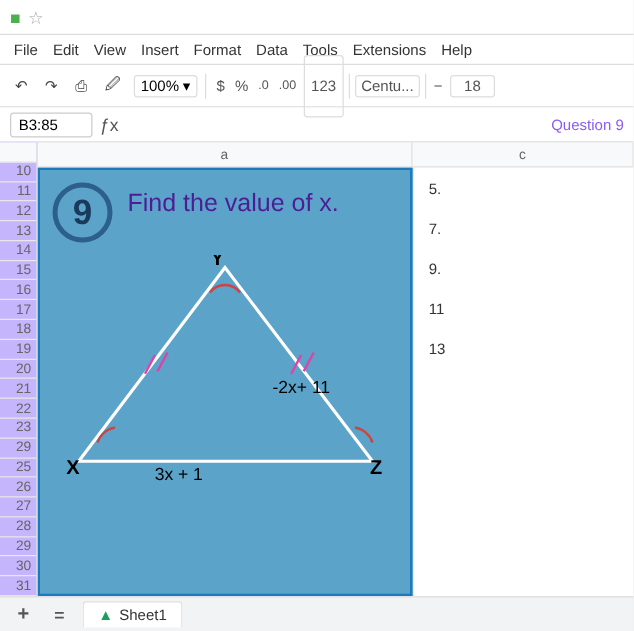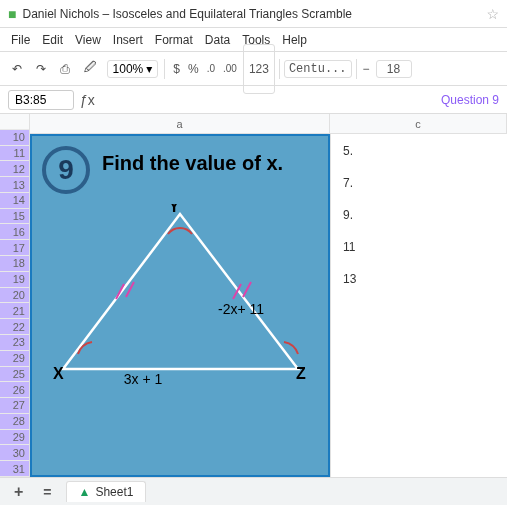--- a/index.html
+++ b/index.html
@@ -241,22 +241,22 @@
       display: flex;
       align-items: center;
       justify-content: center;
       font-size: 28px;
       font-weight: bold;
       color: #1a3a5c;
       flex-shrink: 0;
     }
     .question-text {
       font-size: 20px;
-      font-weight: bold;
-      color: #000000;
+      font-weight: normal;
+      color: #4c1d95;
       padding-top: 6px;
       font-family: Arial, sans-serif;
     }
 
     
     .triangle-container {
       padding: 5px 15px 10px 15px;
       display: flex;
       justify-content: center;
     }
@@ -311,53 +311,53 @@
     }
     .c-num {
       font-size: 12px;
     }
   </style>
 </head>
 <body>
 
 <div class="title-bar">
   <span class="title-bar-icon">■</span>
-  <span class="title-bar-text">Daniel Nichols – Isosceles and Equilateral Triangles Scramble</span>
   <span class="title-star">☆</span>
 </div>
 
 <div class="menu-bar">
   <span class="menu-item">File</span>
   <span class="menu-item">Edit</span>
   <span class="menu-item">View</span>
   <span class="menu-item">Insert</span>
   <span class="menu-item">Format</span>
   <span class="menu-item">Data</span>
   <span class="menu-item">Tools</span>
+  <span class="menu-item">Extensions</span>
   <span class="menu-item">Help</span>
 </div>
 
 <div class="toolbar">
   <span class="toolbar-btn">↶</span>
   <span class="toolbar-btn">↷</span>
   <span class="toolbar-btn">⎙</span>
   <span class="toolbar-btn">🖉</span>
   <div class="zoom-control">
     <span>100%</span>
     <span style="margin-left:3px;">▾</span>
   </div>
   <div class="toolbar-separator"></div>
   <div class="toolbar-right">
     <span style="cursor:pointer;padding:2px;">$</span>
     <span style="cursor:pointer;padding:2px;">%</span>
     <span style="cursor:pointer;padding:2px;font-size:10px;">.0</span>
     <span style="cursor:pointer;padding:2px;font-size:10px;">.00</span>
     <span style="cursor:pointer;border:1px solid #ddd;padding:17px 5px;border-radius:3px;">123</span>
     <div class="toolbar-separator"></div>
-    <span style="cursor:pointer;padding:1px 4px;border:1px solid #ddd;border-radius:3px;font-family:Liberation Mono, monospace;">Centu...</span>
+    <span style="cursor:pointer;padding:1px 4px;border:1px solid #ddd;border-radius:3px;">Centu...</span>
     <div class="toolbar-separator"></div>
     <span style="cursor:pointer;padding:2px;">−</span>
     <div class="cell-ref">18</div>
   </div>
 </div>
 
 <div class="formula-bar">
   <div class="formula-cell-ref">B3:85</div>
   <span class="formula-icon" style="color:#555;font-size:14px;">ƒx</span>
   <input class="formula-input" value="Question 9" readonly="" style="">

